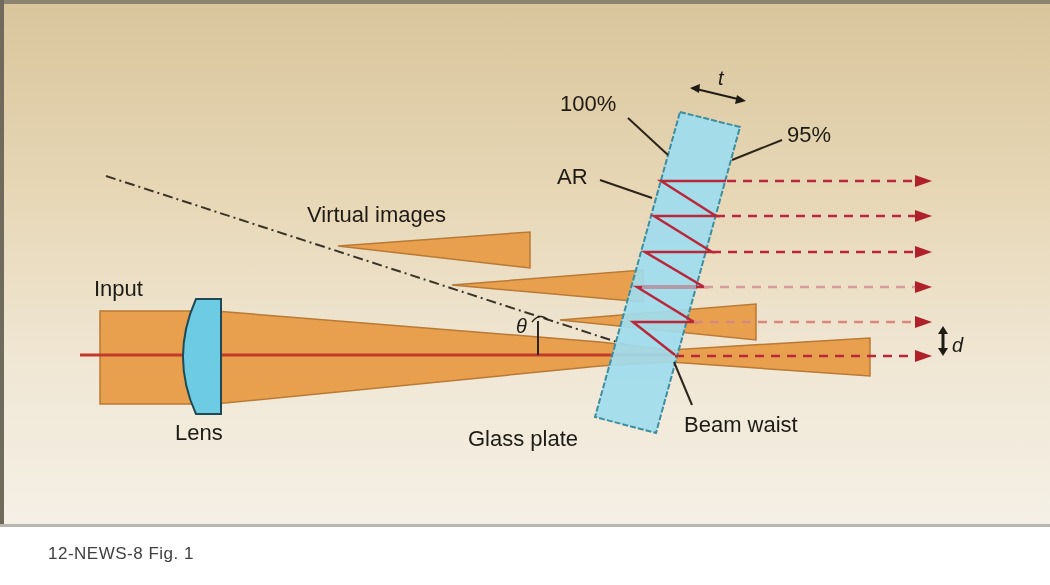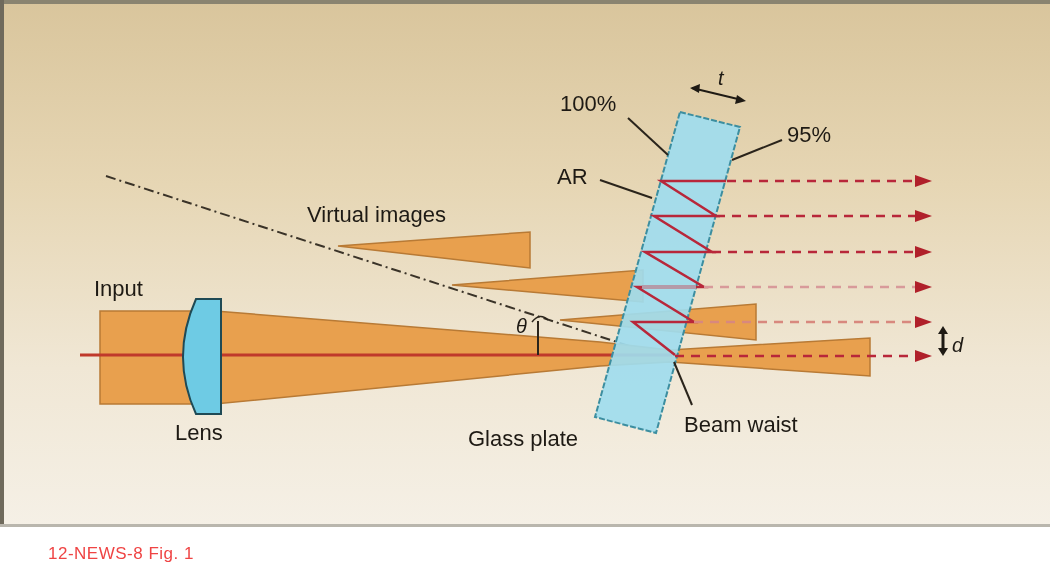--- a/index.html
+++ b/index.html
@@ -1,20 +1,20 @@
 <!DOCTYPE html>
 <html><head>
   <meta charset="utf-8">
   <style>
     html, body { margin: 0; padding: 0; background: #ffffff; }
     body { width: 1050px; height: 585px; position: relative; overflow: hidden; font-family: "Liberation Sans", sans-serif; }
     #figure { position: absolute; left: 0; top: 0; width: 1050px; height: 528px; }
     #caption {
       position: absolute; left: 48px; top: 544px;
-      font-family: "Liberation Sans", sans-serif; font-size: 17px; color: #ef4444;
+      font-family: "Liberation Sans", sans-serif; font-size: 17px; color: #404040;
       letter-spacing: 0.5px;
     }
     svg text { font-family: "Liberation Sans", sans-serif; fill: #1e1a14; }
     .lbl { font-size: 22px; }
     .sym { font-size: 20px; font-style: italic; }
   </style>
 </head>
 <body>
 
 <div id="figure">

